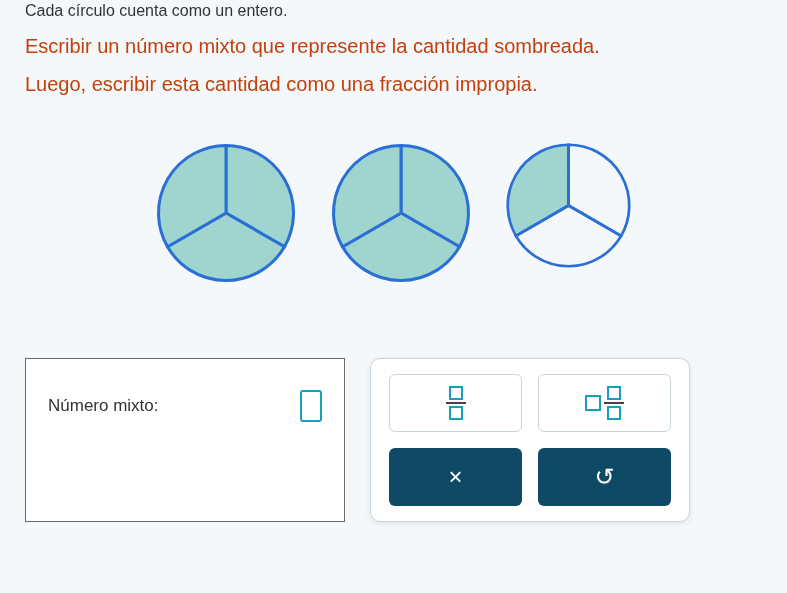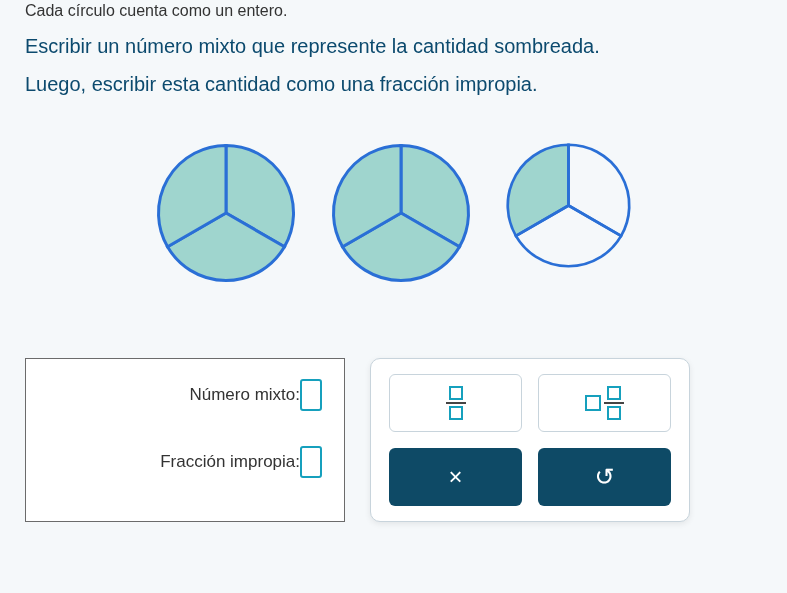--- a/index.html
+++ b/index.html
@@ -7,21 +7,21 @@
       font-family: Arial, sans-serif;
       background: #f5f8fa;
       width: 787px;
       height: 593px;
       padding: 0 25px;
       color: #333;
       overflow: hidden;
     }
     .instruction-line {
       font-size: 20px;
-      color: #0c4a6e;
+      color: #c2410c;
       margin-bottom: 10px;
       line-height: 1.4;
     }
     .top-cut {
       font-size: 16px;
       color: #333;
       margin-bottom: 10px;
       line-height: 1.4;
     }
     .circles-container {
@@ -37,23 +37,24 @@
       align-items: stretch;
     }
     .answer-box {
       border: 1px solid #6b6b6b;
       padding: 20px 22px;
       width: 320px;
       background: #fff;
     }
     .answer-line {
       display: flex;
-      justify-content: flex-end;
+      justify-content: space-between;
       align-items: center;
       margin-bottom: 35px;
+      margin-top: 11px;
     }
     .answer-line:last-child { margin-bottom: 0; }
     .answer-label {
       font-size: 17px;
       color: #333;
     }
     .input-slot {
       width: 22px;
       height: 32px;
       border: 2px solid #16a0bd;
@@ -136,24 +137,20 @@
     </g>
   </svg>
 </div>
 
 <div class="answer-row">
   <div class="answer-box">
     <div class="answer-line">
       <span class="answer-label">Número mixto:</span>
       <span class="input-slot"></span>
     </div>
-    <div class="answer-line">
-      <span class="answer-label">Fracción impropia:</span>
-      <span class="input-slot"></span>
-    </div>
   </div>
 
   <div class="tools-box">
     <div class="tool-row">
       <div class="tool-button">
         <span class="fraction-icon">
           <span class="fbox"></span>
             <span class="fline"></span>
             <span class="fbox"></span>
         </span>

